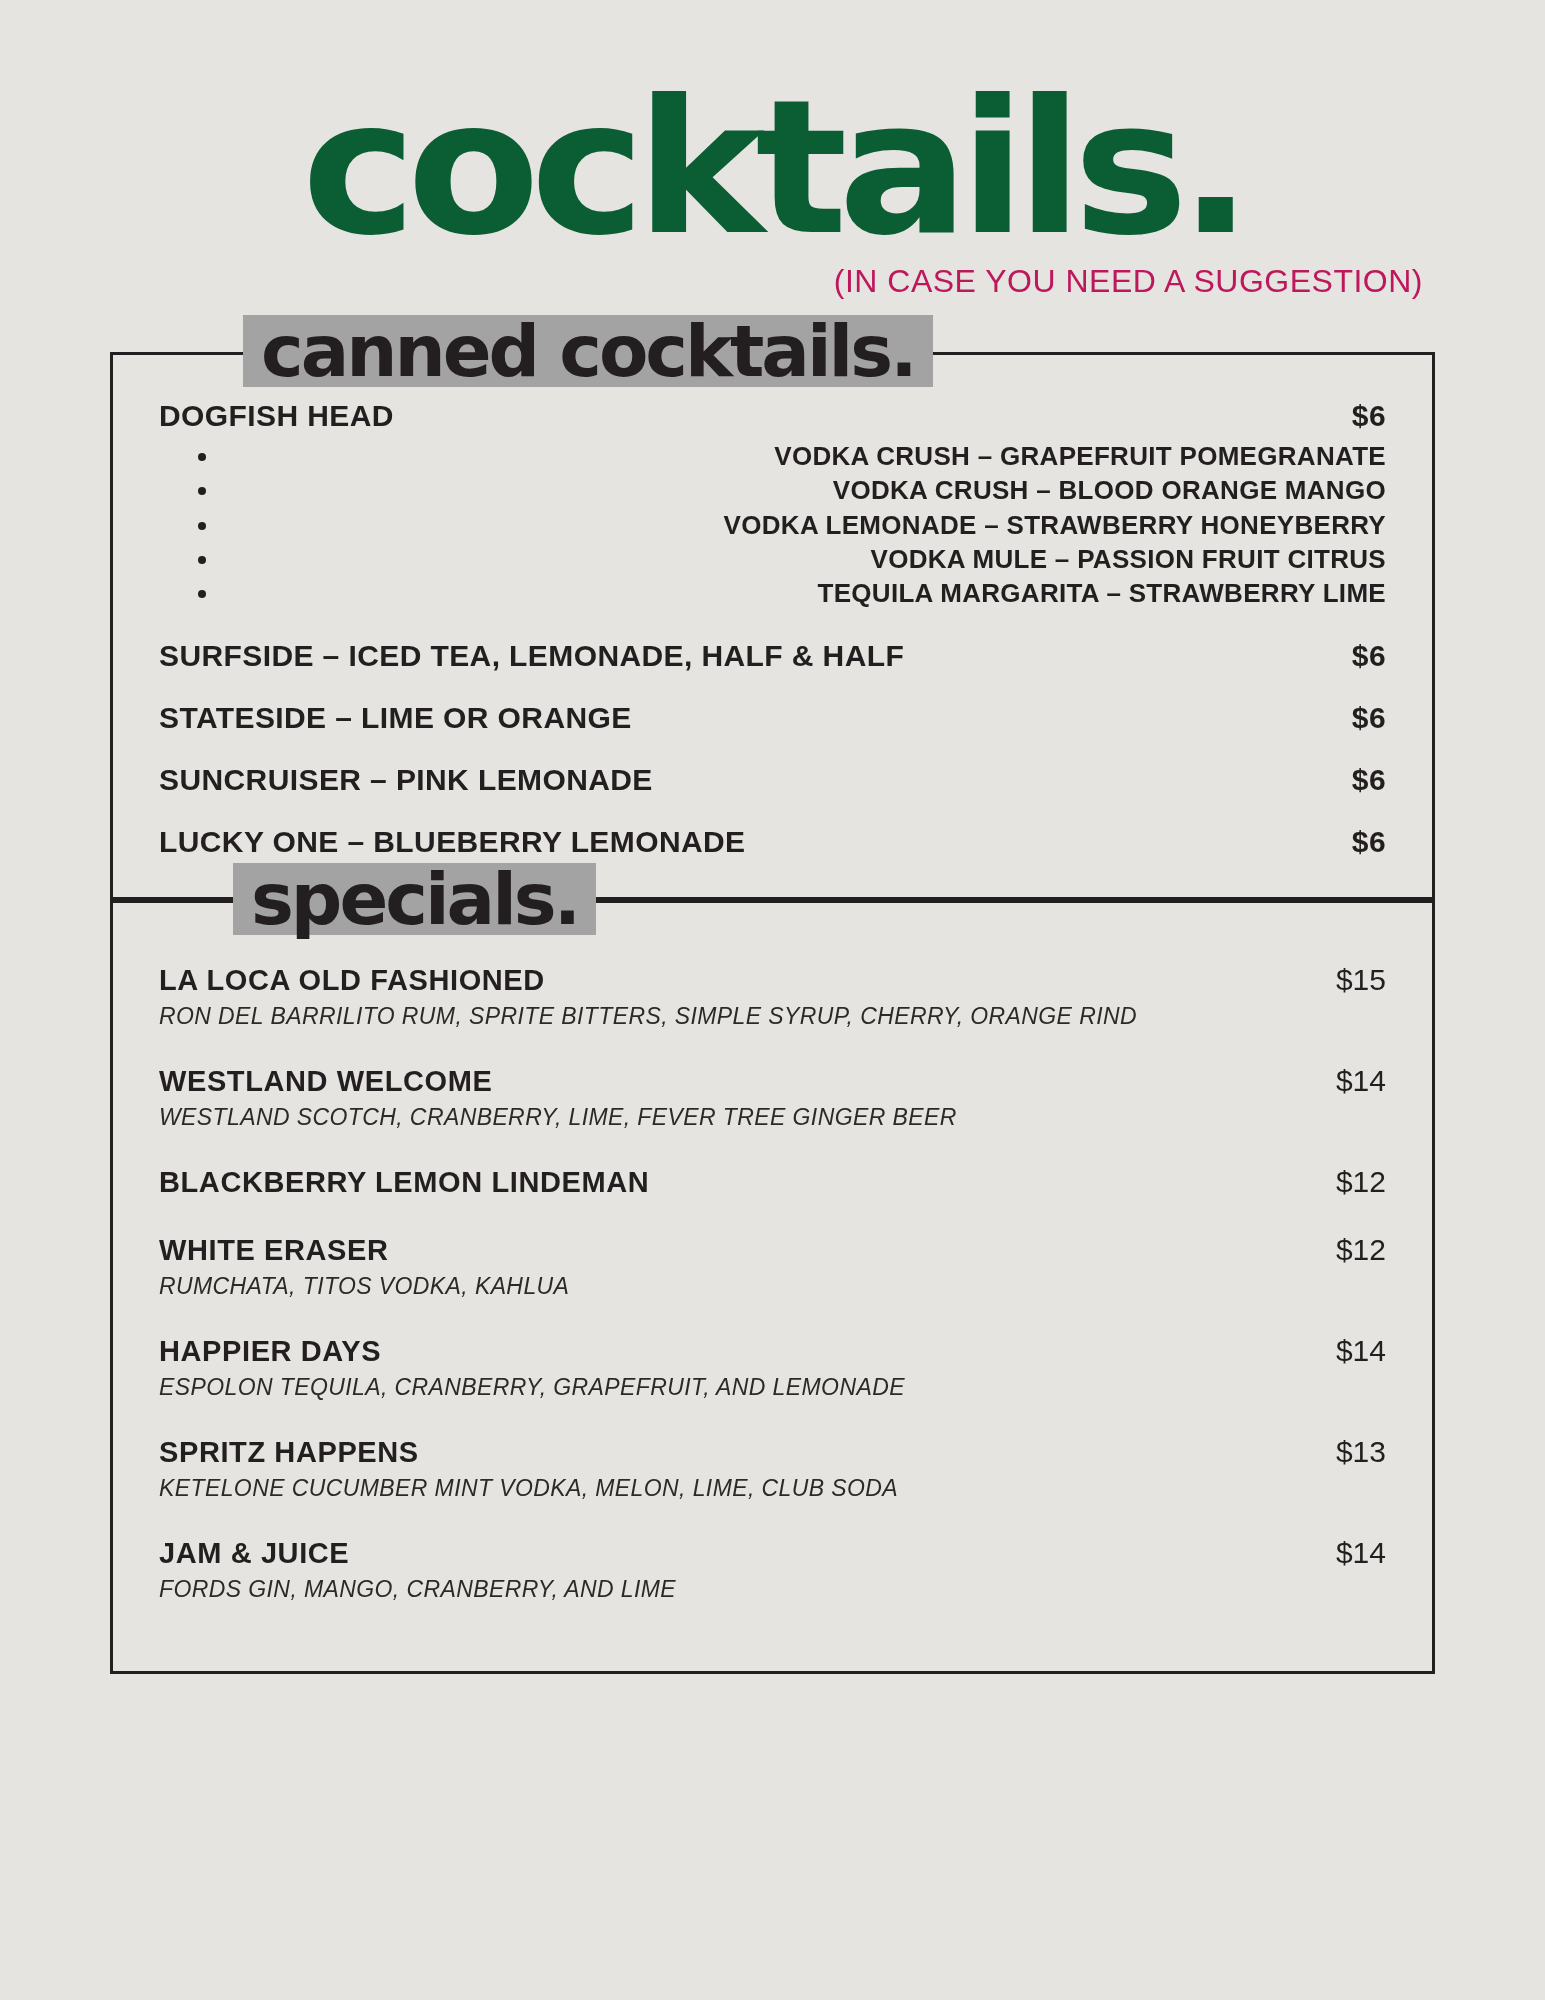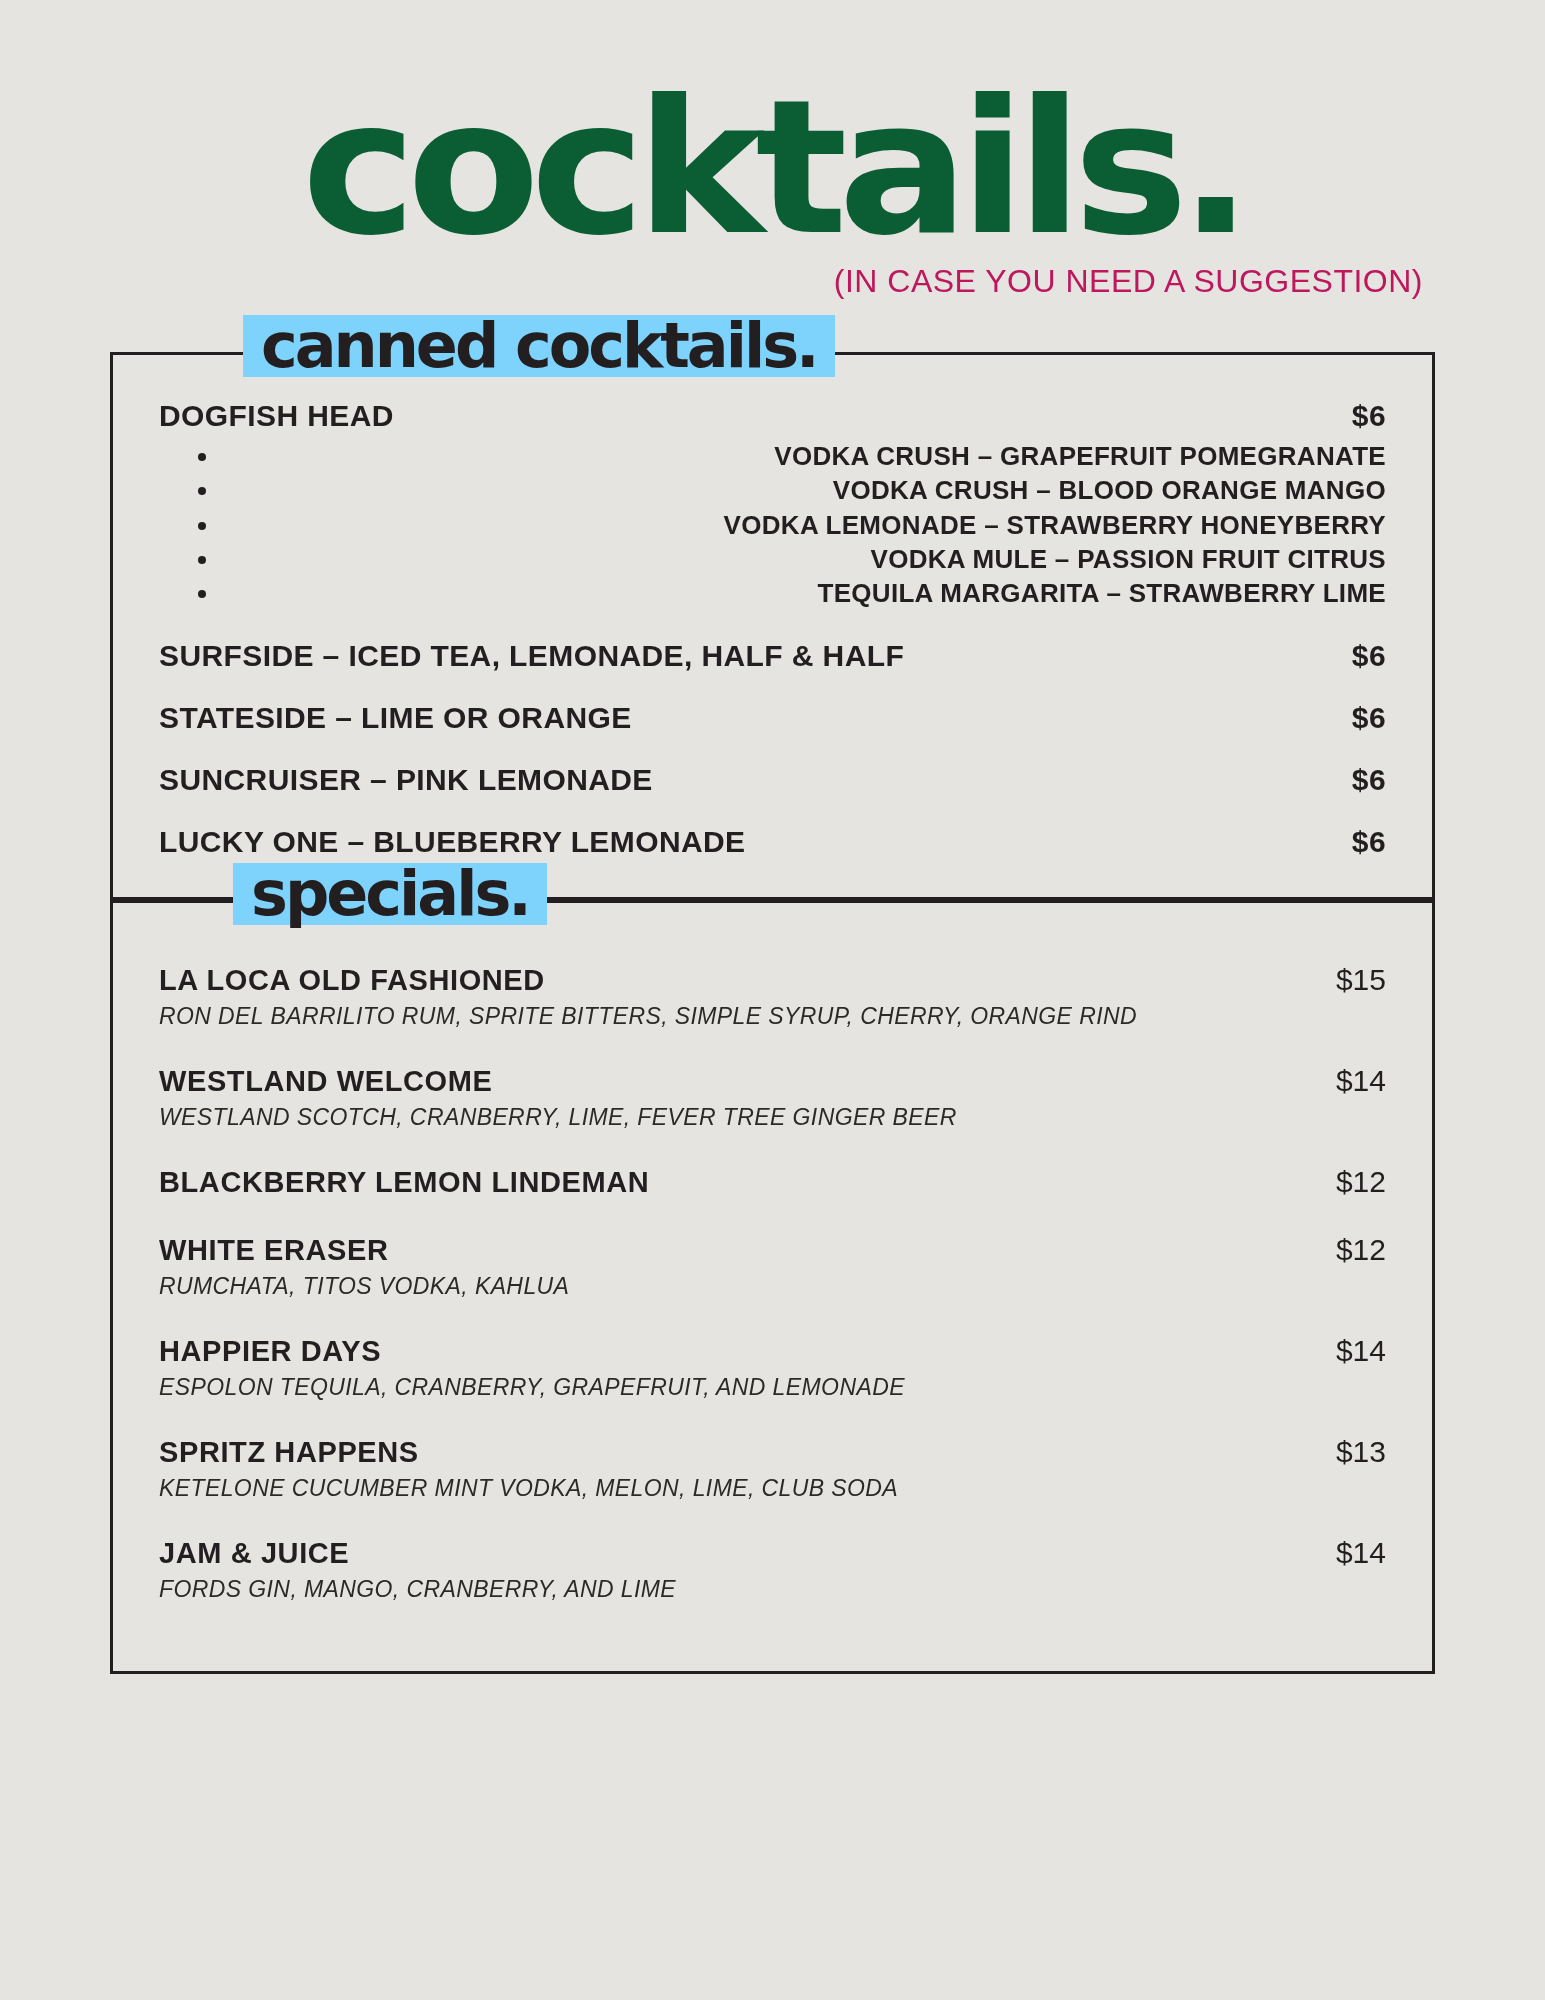--- a/index.html
+++ b/index.html
@@ -55,25 +55,25 @@
     margin-top: 52px;
     padding: 44px 46px 34px 46px;
   }
   .section-specials {
     padding: 60px 46px 34px 46px;
   }
   .section-heading {
     position: absolute;
     top: -40px;
     left: 130px;
-    background: #7dd3fc;
+    background: #a3a3a3;
     padding: 0 18px;
     font-family: "DejaVu Sans", sans-serif;
     font-weight: bold;
-    font-size: 62px;
+    font-size: 72px;
     line-height: 1;
     letter-spacing: -3px;
     color: #231f20;
     white-space: nowrap;
   }
   .section-specials .section-heading {
     top: -40px;
     left: 120px;
   }
 

